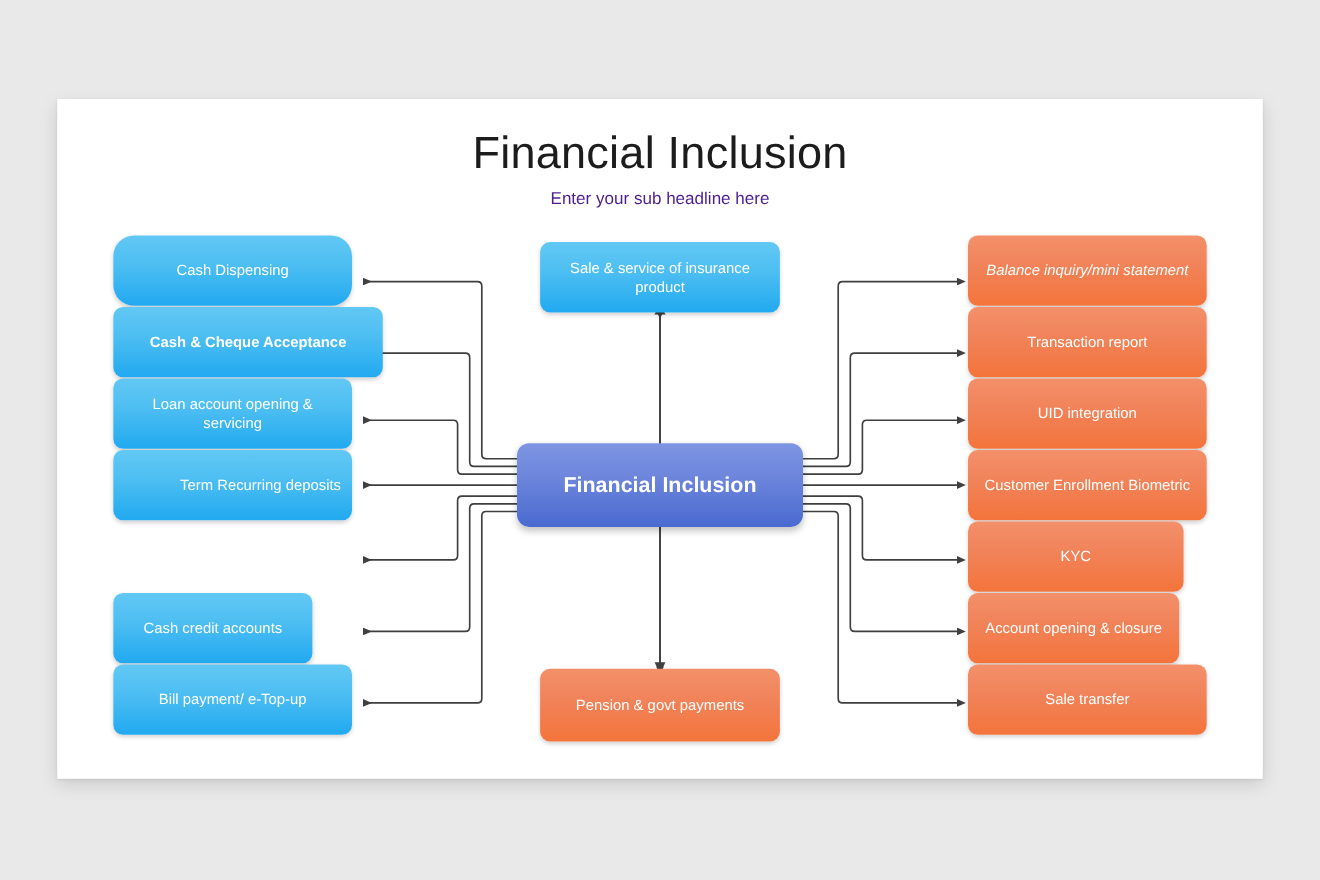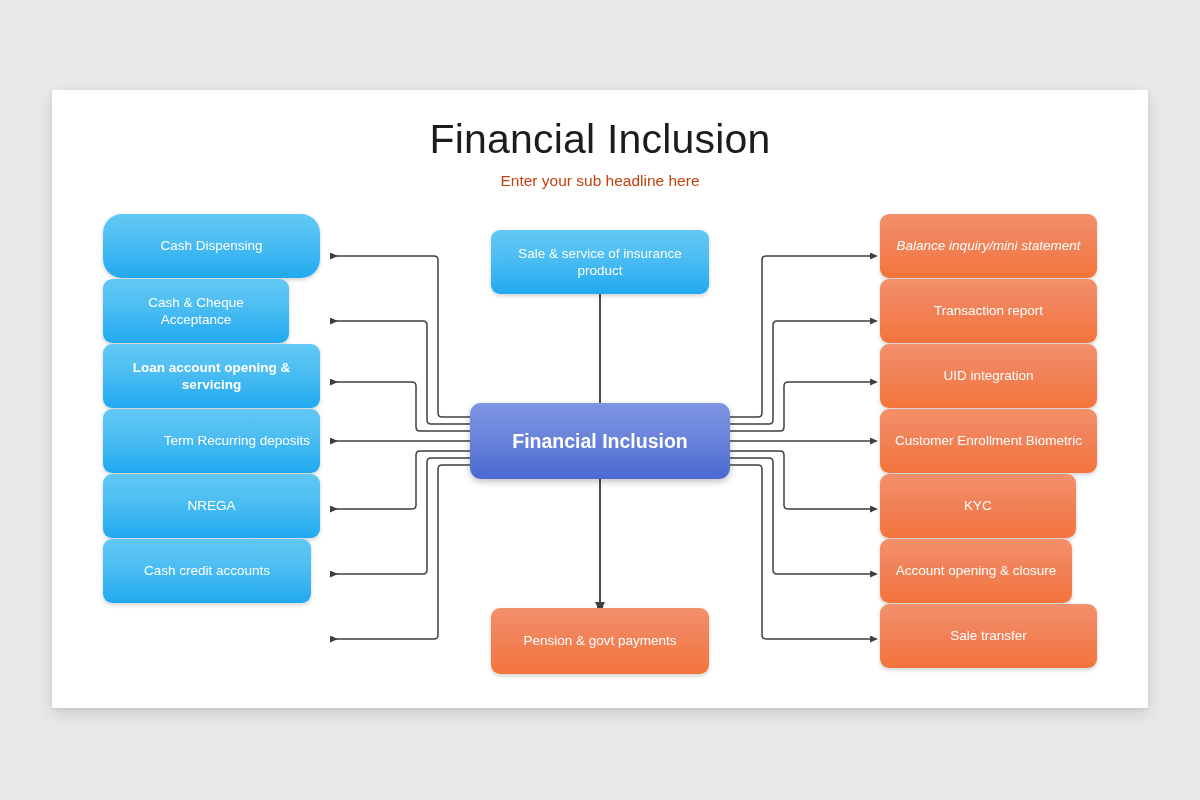--- a/index.html
+++ b/index.html
@@ -21,21 +21,21 @@
 
   #title {
     position: absolute; left: 0; top: 26px; width: 1096px;
     text-align: center;
     font-size: 41px; font-weight: 400; color: #1c1c1c;
     letter-spacing: 0.2px;
   }
   #subtitle {
     position: absolute; left: 0; top: 82px; width: 1096px;
     text-align: center;
-    font-size: 15.5px; font-weight: 400; color: #c2410c;
+    font-size: 15.5px; font-weight: 400; color: #4c1d95;
   }
 
   #svg-links {
     position: absolute; left: 0; top: 0;
     width: 1096px; height: 618px;
     pointer-events: none;
   }
 
   .node {
     position: absolute;
@@ -129,34 +129,34 @@
         <path d="M 664,351 L 678,351"></path>
         <path d="M 664,361 L 678,361"></path>
         <path d="M 664,368 L 678,368"></path>
         <path d="M 664,375 L 678,375"></path>
       </g>
     </svg>
 
     <div class="node blue" style="left:51px; top:124px; width:217px; height:64px;border-radius:19px;">
       <span class="label">Cash Dispensing</span>
     </div>
-    <div class="node blue" style="left:51px; top:189px; width:186px; height:64px;">
+    <div class="node blue" style="left:51px; top:189px; width:245px; height:64px;font-weight:bold;">
       <span class="label">Cash &amp; Cheque Acceptance</span>
     </div>
-    <div class="node blue" style="left:51px; top:254px; width:217px; height:64px;font-weight:bold;">
+    <div class="node blue" style="left:51px; top:254px; width:217px; height:64px;">
       <span class="label">Loan account opening &amp; servicing</span>
     </div>
     <div class="node blue" style="left:51px; top:319px; width:217px; height:64px;text-align:right;">
       <span class="label">Term Recurring deposits</span>
     </div>
-    <div class="node blue" style="left:51px; top:384px; width:217px; height:64px;">
-      <span class="label">NREGA</span>
+    <div class="node blue" style="left:51px; top:449px; width:181px; height:64px;">
+      <span class="label">Cash credit accounts</span>
     </div>
-    <div class="node blue" style="left:51px; top:449px; width:208px; height:64px;">
-      <span class="label">Cash credit accounts</span>
+    <div class="node blue" style="left:51px; top:514px; width:217px; height:64px;">
+      <span class="label">Bill payment/ e-Top-up</span>
     </div>
 
     <div class="node orange" style="left:828px; top:124px; width:217px; height:64px;font-style:italic;">
       <span class="label">Balance inquiry/mini statement</span>
     </div>
     <div class="node orange" style="left:828px; top:189px; width:217px; height:64px;">
       <span class="label">Transaction report</span>
     </div>
     <div class="node orange" style="left:828px; top:254px; width:217px; height:64px;">
       <span class="label">UID integration</span>
@@ -167,21 +167,21 @@
     <div class="node orange" style="left:828px; top:384px; width:196px; height:64px;">
       <span class="label">KYC</span>
     </div>
     <div class="node orange" style="left:828px; top:449px; width:192px; height:64px;">
       <span class="label">Account opening &amp; closure</span>
     </div>
     <div class="node orange" style="left:828px; top:514px; width:217px; height:64px;">
       <span class="label">Sale transfer</span>
     </div>
 
-    <div class="node blue" style="left:439px; top:140px; width:218px; height:64px;">
+    <div class="node blue" style="left:439px; top:130px; width:218px; height:64px;">
       <span class="label">Sale &amp; service of insurance product</span>
     </div>
 
     <div class="node orange" style="left:439px; top:518px; width:218px; height:66px;">
       <span class="label">Pension &amp; govt payments</span>
     </div>
 
     <div class="node center" style="left:418px; top:313px; width:260px; height:76px;">
       <span class="label">Financial Inclusion</span>
     </div>

